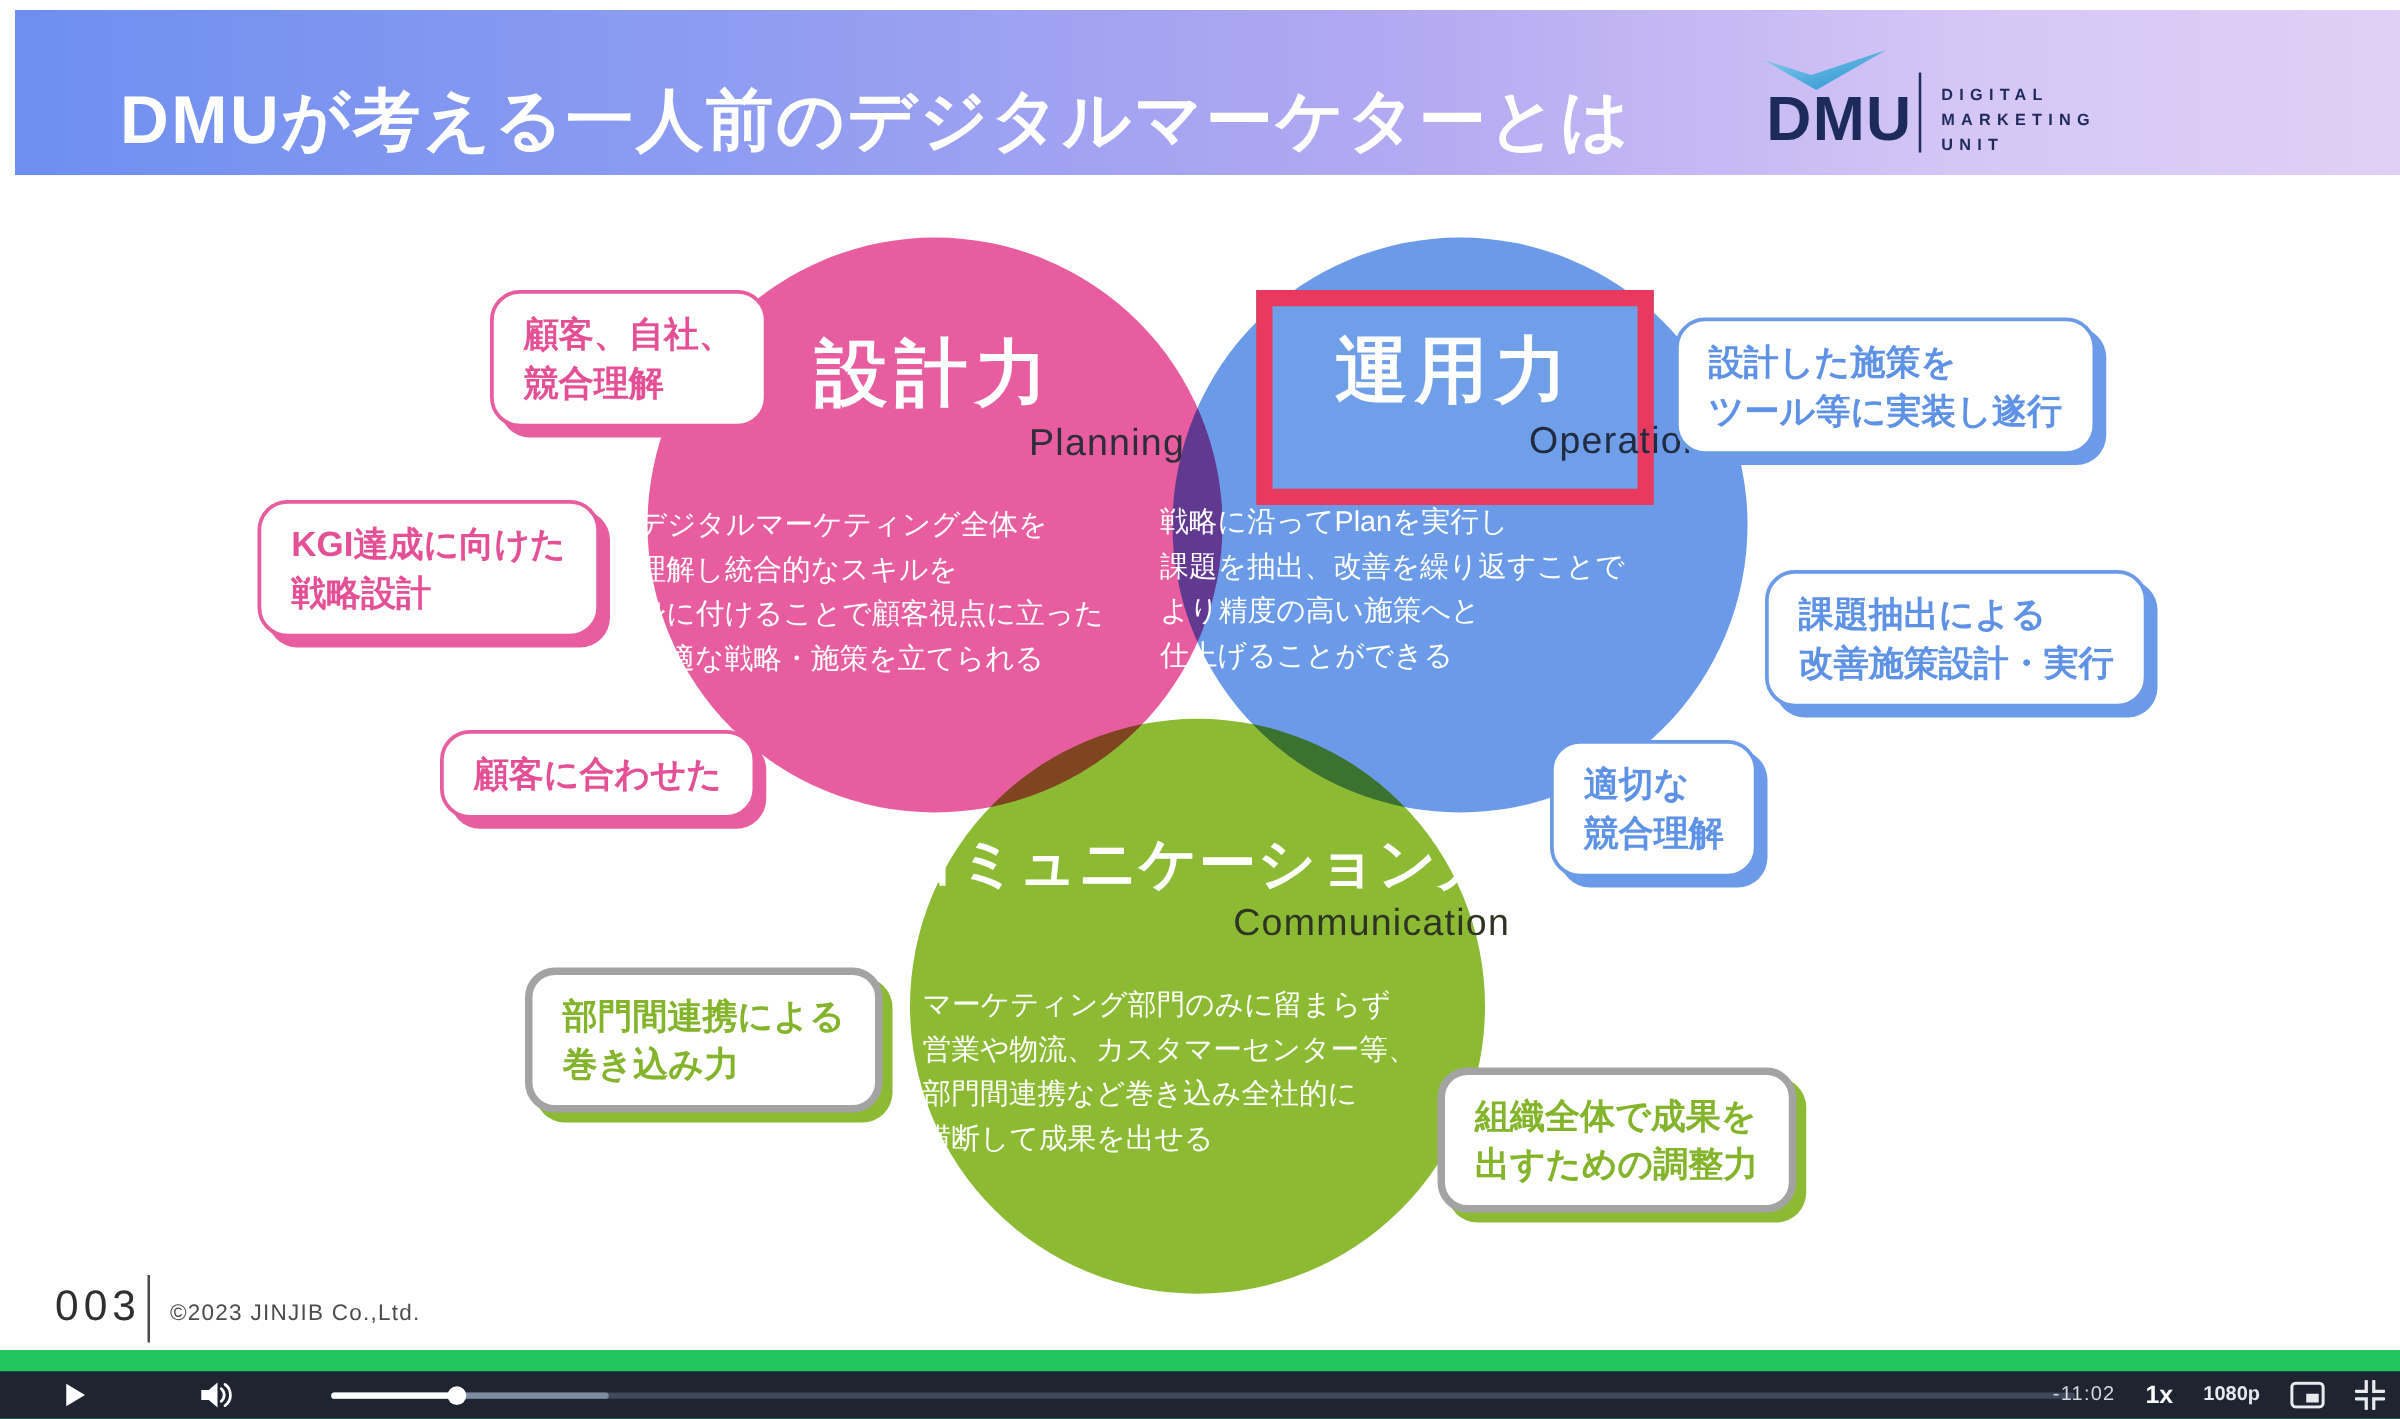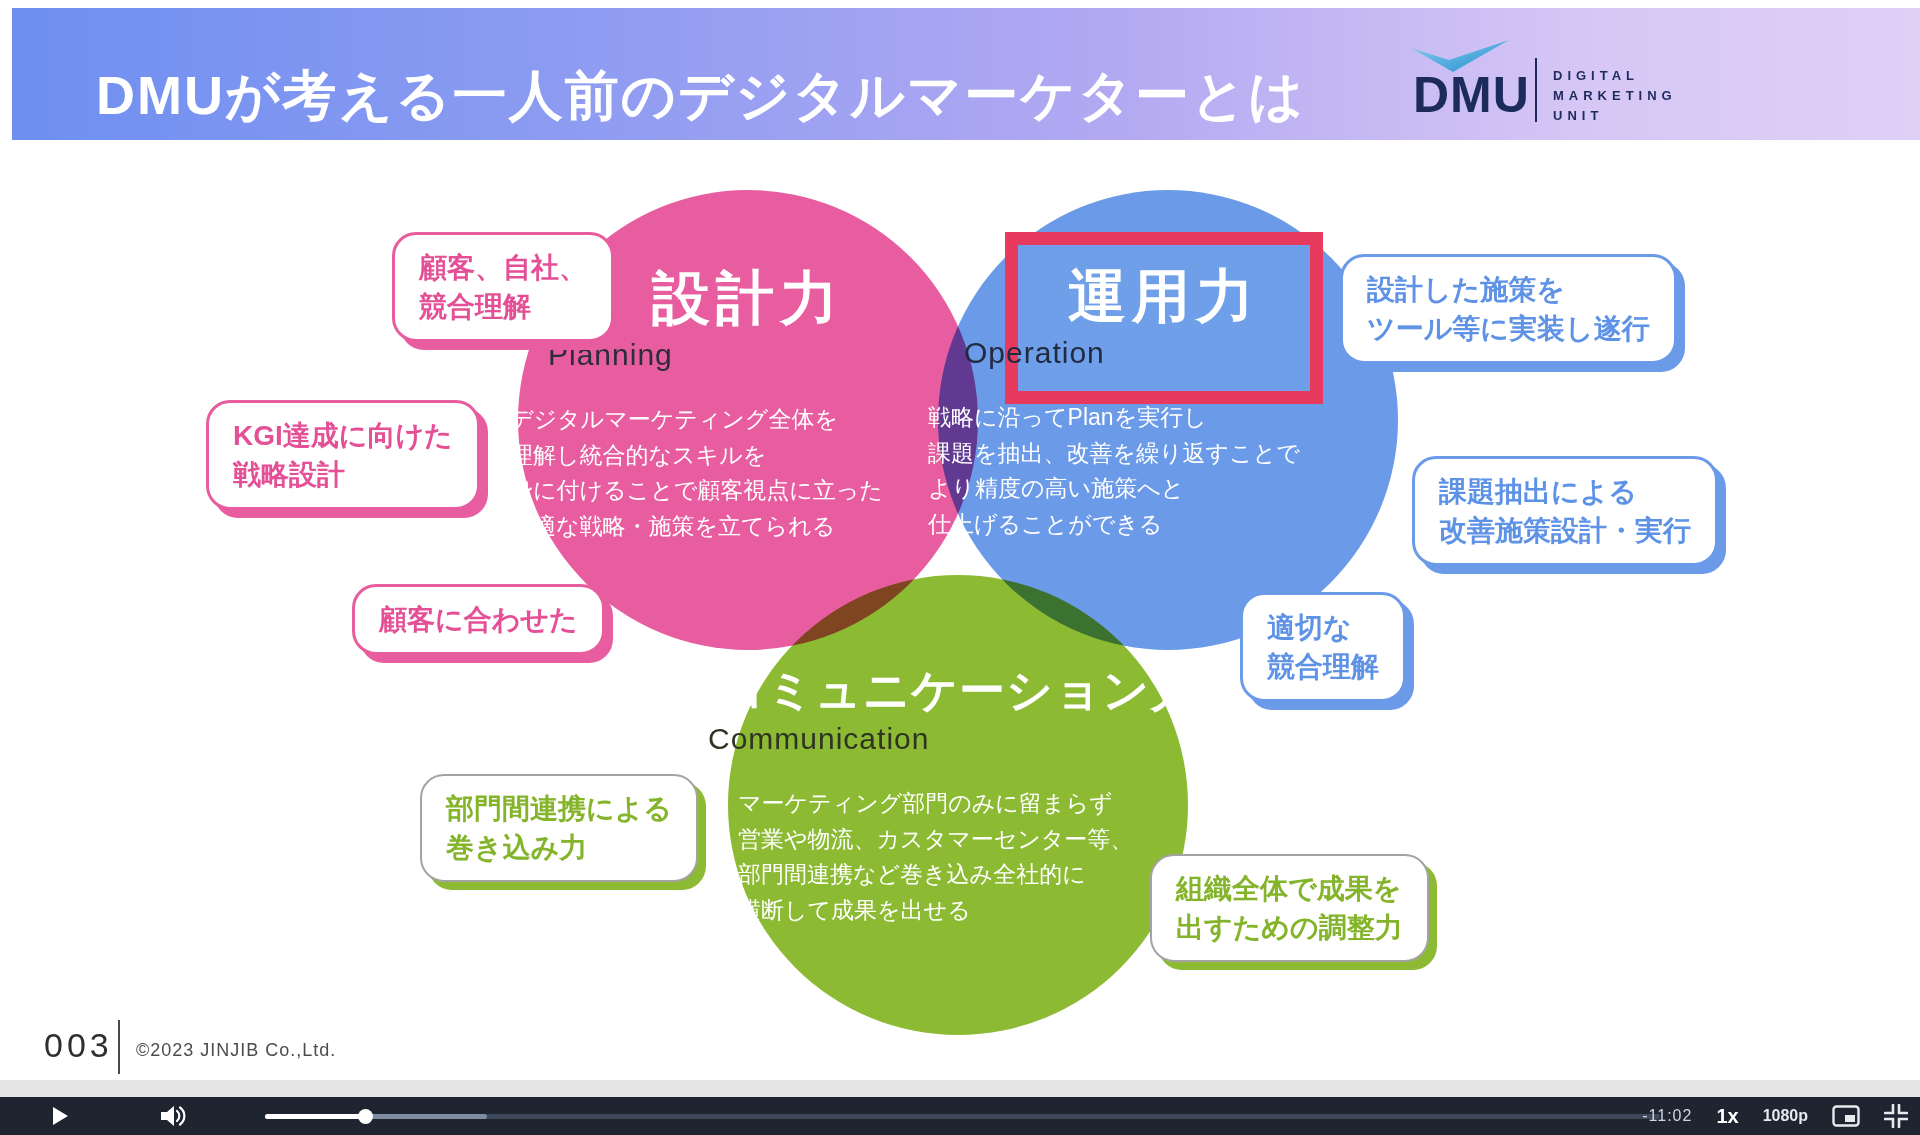--- a/index.html
+++ b/index.html
@@ -1,17 +1,17 @@
 <!DOCTYPE html>
 <html><head>
 <meta charset="utf-8">
 <style>
   * { margin:0; padding:0; box-sizing:border-box; }
   body { background:#000; font-family:"Liberation Sans","DejaVu Sans",sans-serif; }
-  #stage { position:relative; width:1920px; height:1135px; background:#e5e5e5; overflow:hidden; }
+  #stage { position:relative; width:1920px; height:1135px; background:#22c55e; overflow:hidden; }
 
   
   .slide { position:absolute; left:0; top:0; width:1920px; height:1080px; background:#fff; overflow:hidden; }
 
   .header-bar { position:absolute; left:12px; top:8px; width:1908px; height:132px;
     background:linear-gradient(90deg,#6e8ff0 0%,#8e9cf1 30%,#b3a9f2 58%,#d5c6f5 82%,#e0d0f6 100%); }
   .header-title { position:absolute; left:84px; top:52px; font-size:54px; font-weight:700;
     color:#fff; letter-spacing:2px; white-space:nowrap; }
 
   .logo { position:absolute; left:1365px; top:24px; width:300px; height:100px; }
@@ -25,41 +25,41 @@
   .venn { position:absolute; left:0; top:0; width:1920px; height:1080px; }
   .circle { position:absolute; width:460px; height:460px; border-radius:50%; mix-blend-mode:multiply; }
   .c-pink  { left:518px; top:190px; background:#e85d9f; }
   .c-blue  { left:938px; top:190px; background:#6b9be8; }
   .c-green { left:728px; top:575px; background:#8cbb33; }
 
   .highlight-box { position:absolute; left:1005px; top:232px; width:318px; height:172px;
     background:#6f9fe9; border:13px solid #e83a5f; }
 
   .v-title { position:absolute; text-align:center; color:#fff; font-weight:700; white-space:nowrap; }
-  .v-sub   { position:absolute; text-align:left; color:#2b2d38; font-size:30px; letter-spacing:1px; }
+  .v-sub   { position:absolute; text-align:right; color:#2b2d38; font-size:30px; letter-spacing:1px; }
   .v-body  { position:absolute; color:#fff; font-size:23px; line-height:1.55; font-weight:500; }
 
   .t-planning { left:548px; top:260px; width:400px; font-size:58px; letter-spacing:6px; }
   .s-planning { left:548px; top:338px; width:400px; }
   .b-planning { left:510px; top:402px; width:476px; }
 
   .t-operation { left:964px; top:258px; width:400px; font-size:58px; letter-spacing:6px; }
   .s-operation { left:964px; top:336px; width:400px; }
   .b-operation { left:928px; top:400px; width:480px; }
 
   .t-comm { left:708px; top:660px; width:500px; font-size:46px; letter-spacing:1px; }
   .s-comm { left:708px; top:722px; width:500px; }
   .b-comm { left:738px; top:786px; width:440px; }
 
   
   .callout { position:absolute; background:#fff; border-radius:24px; padding:13px 24px;
     font-size:28px; font-weight:600; line-height:1.4; white-space:nowrap; }
   .co-pink  { border:3px solid #e85d9f; color:#e44f96; box-shadow:8px 8px 0 #e85d9f; }
   .co-blue  { border:3px solid #6b9be8; color:#5d92e6; box-shadow:8px 8px 0 #6b9be8; }
-  .co-green { border:2px solid #a3a3a3; color:#84b42a; box-shadow:8px 8px 0 #8cbb33; }
+  .co-green { border:6px solid #a3a3a3; color:#84b42a; box-shadow:8px 8px 0 #8cbb33; }
   .co-customers { left:392px;  top:232px; }
   .co-kgi       { left:206px;  top:400px; }
   .co-channel   { left:352px;  top:584px; }
   .co-involve   { left:420px;  top:774px; }
   .co-org       { left:1150px; top:854px; }
   .co-implement { left:1340px; top:254px; }
   .co-issues    { left:1412px; top:456px; }
   .co-measure   { left:1240px; top:592px; }
 
   

